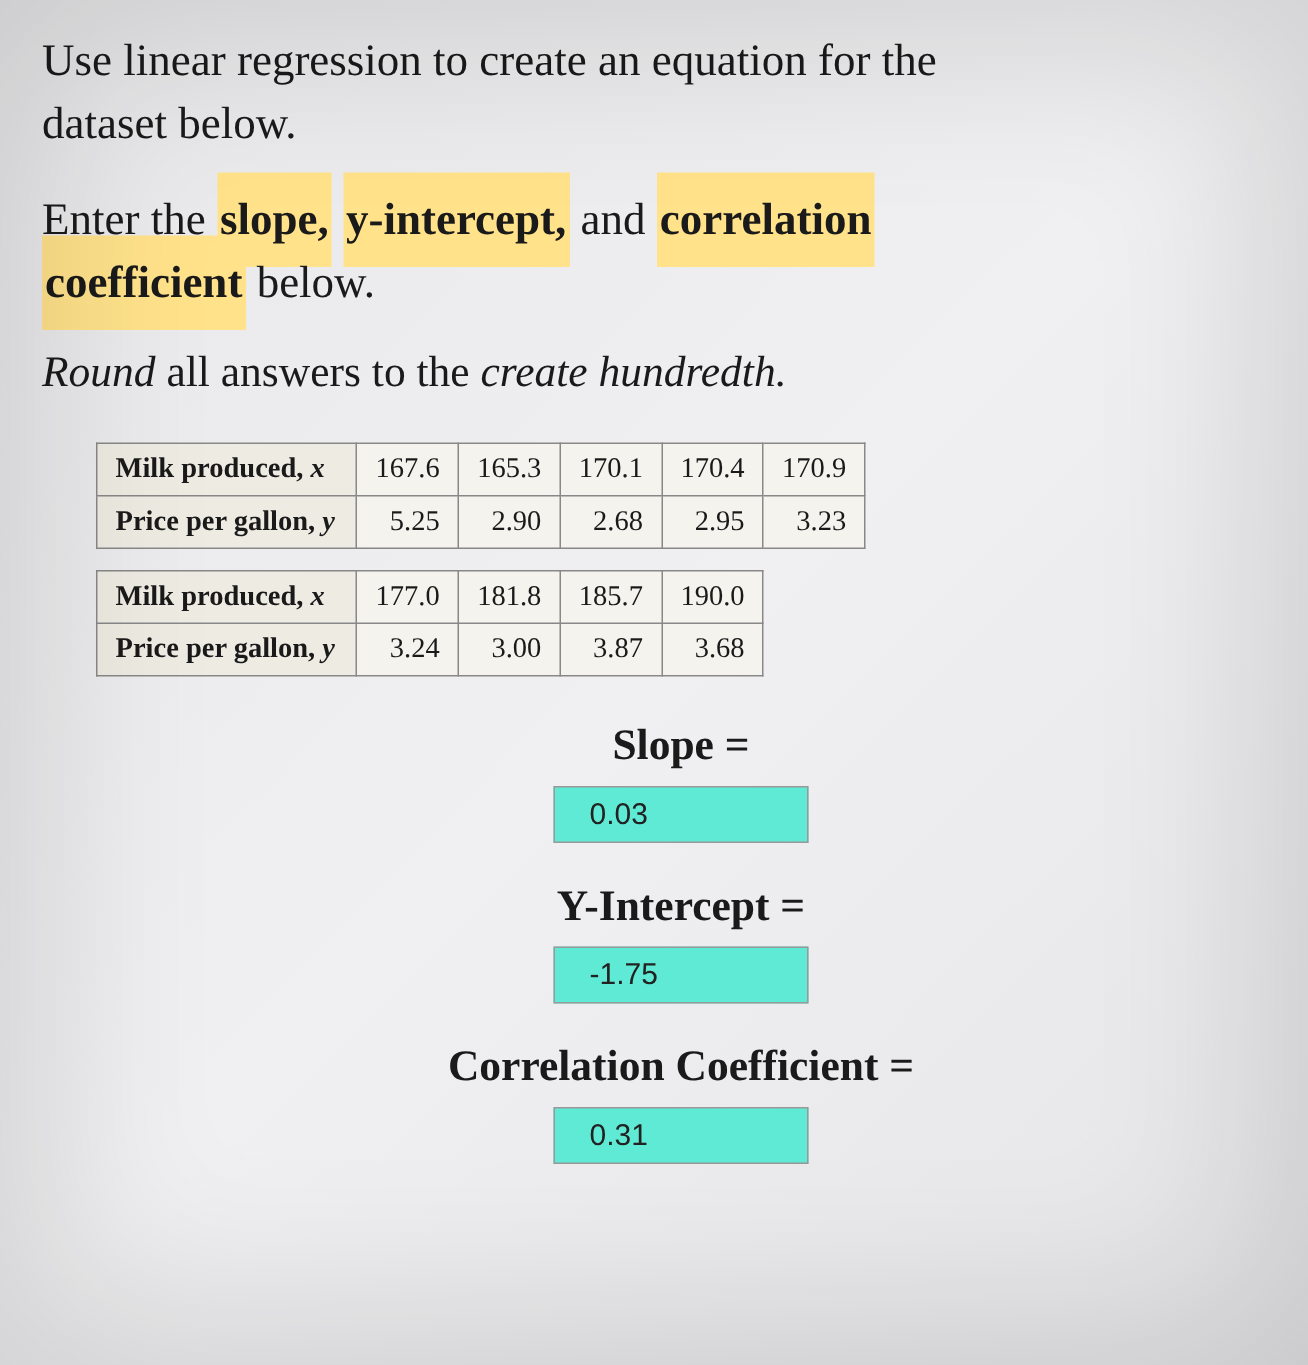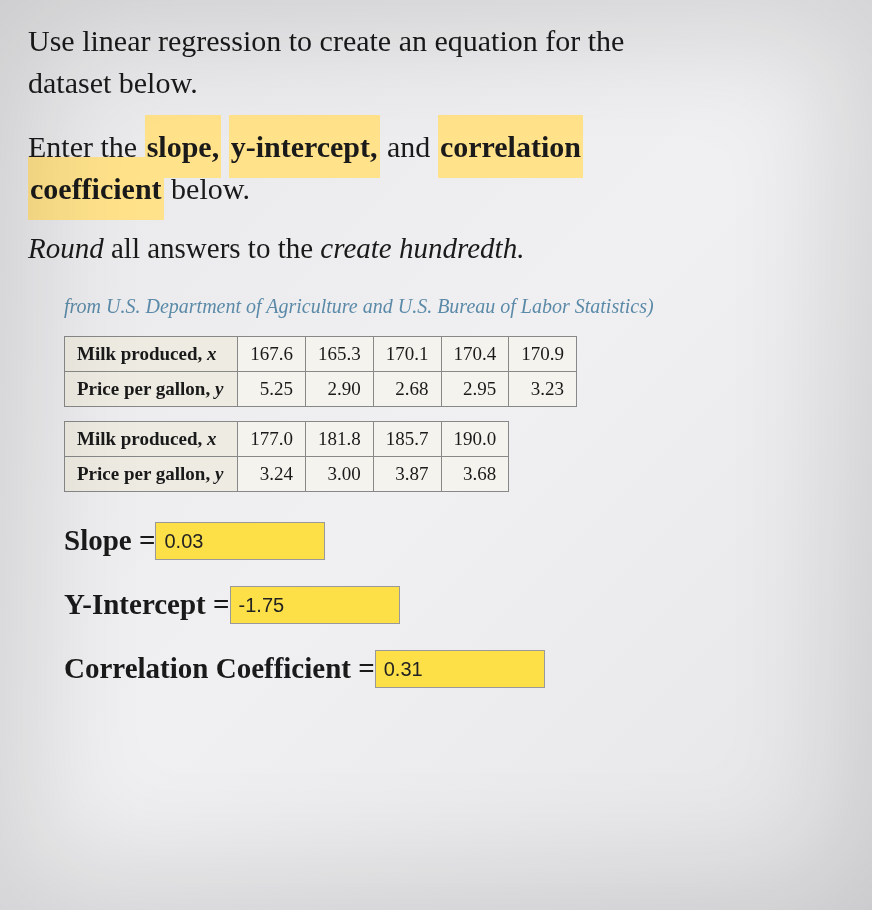--- a/index.html
+++ b/index.html
@@ -59,29 +59,31 @@
     background: #eeebe3;
     padding-right: 14px;
   }
   .var { font-style: italic; font-weight: 700; }
   .answer-row {
     font-size: 29px;
     font-weight: 600;
     margin-top: 26px;
     display: flex;
     align-items: center;
+    gap: 10px;
+    flex-direction: column;
   }
   .answer-row.first { margin-top: 30px; }
   .input-box {
     display: inline-block;
     border: 1px solid #999;
-    background: #fde047;
+    background: #5eead4;
     font-size: 20px;
     font-weight: 400;
-    padding: 6px 8px;
+    padding: 6px 23px;
     min-width: 170px;
     height: 38px;
     line-height: 24px;
     font-family: Arial, sans-serif;
     color: #222;
   }
   .vignette {
     position: absolute;
     inset: 0;
     pointer-events: none;
@@ -102,21 +104,20 @@
   <span class="hl">coefficient</span><span> below.</span>
 </div>
 
 <div class="prompt3">
   <span class="italic">Round</span>
   all answers to the
   <span class="italic bold">create hundredth.</span>
 </div>
 
 <div class="indent">
-  <div class="src">from U.S. Department of Agriculture and U.S. Bureau of Labor Statistics)</div>
 
   <table>
     <tbody>
         <tr>
       <td class="rowhead"><span>Milk produced, </span><span class="var">x</span></td>
       <td>167.6</td>
       <td>165.3</td>
       <td>170.1</td>
       <td>170.4</td>
       <td>170.9</td>

